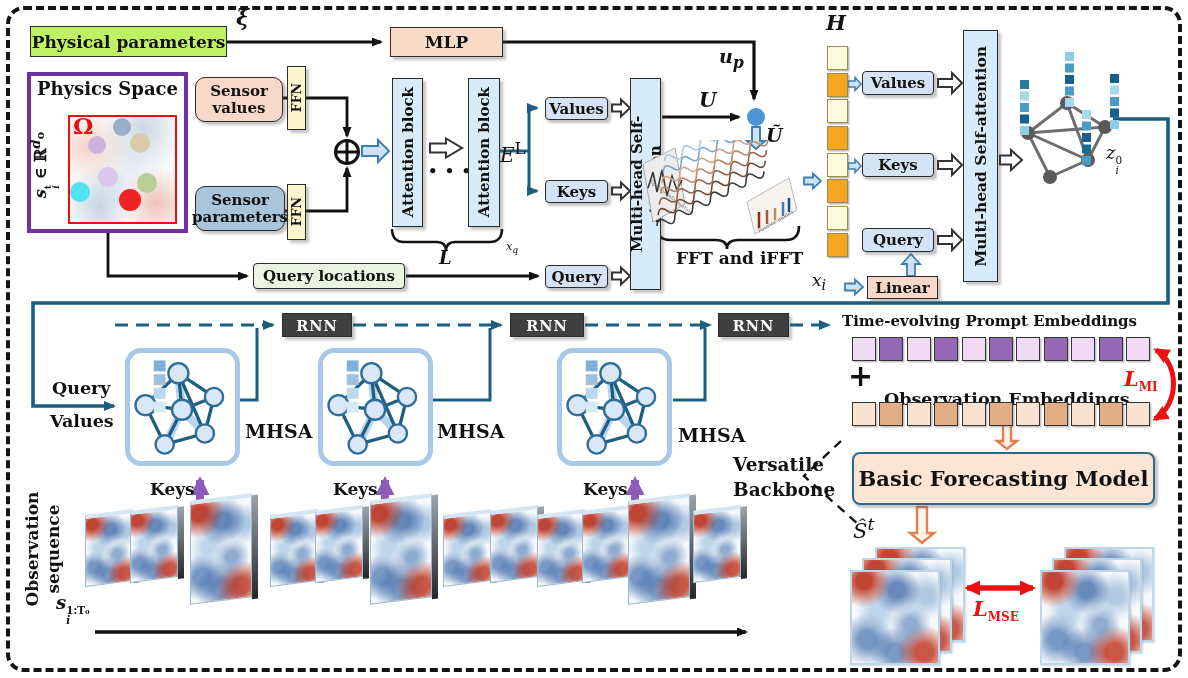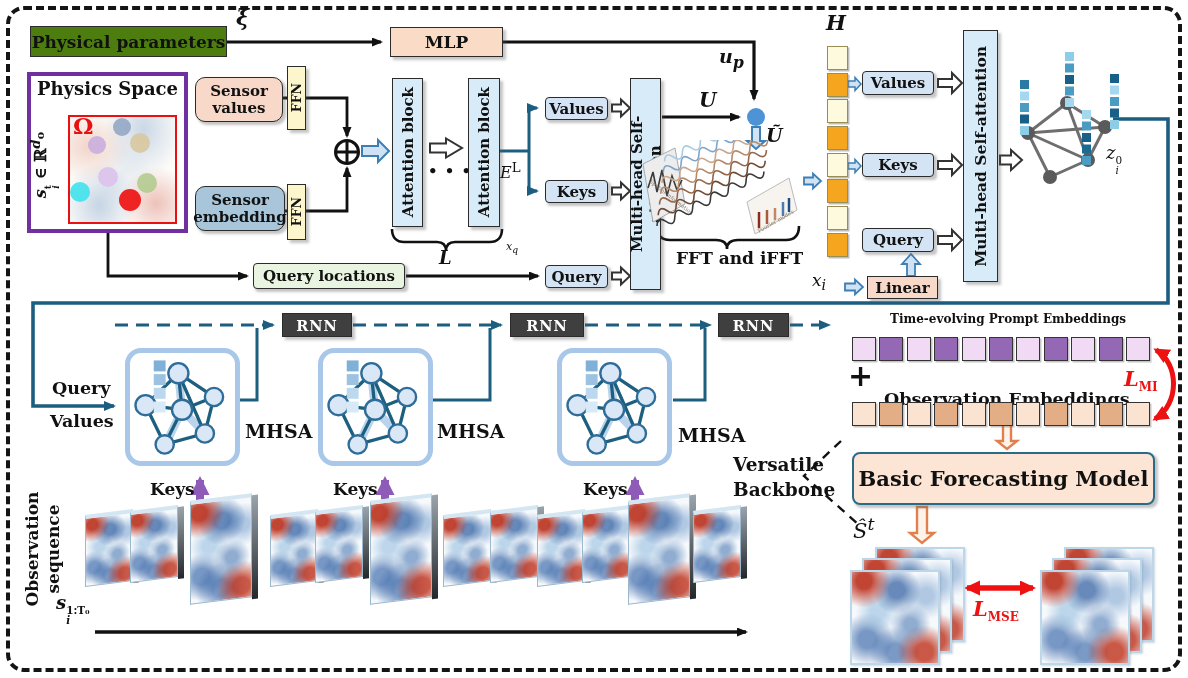--- a/index.html
+++ b/index.html
@@ -5,21 +5,21 @@
   html,body{margin:0;padding:0;background:#fff;}
   #fig{position:relative;width:1188px;height:678px;background:#fff;overflow:hidden;
        font-family:"DejaVu Serif","Liberation Serif",serif;}
   .abs{position:absolute;}
   .outer{position:absolute;inset:6px;border:4.5px dashed #141414;border-radius:18px;z-index:0;}
   #wires{position:absolute;left:0;top:0;width:1188px;height:678px;z-index:1;}
   .box{position:absolute;display:flex;align-items:center;justify-content:center;
        border:1.6px solid #2b2b2b;font-weight:bold;box-sizing:border-box;z-index:2;
        text-align:center;color:#111;}
   .sh{box-shadow:2.5px 2.5px 2.5px rgba(90,90,90,.35);}
-  .blue{background:#4d7c0f;} .ltblue{background:#d7ecf8;} .vkq{background:#d4e4f4;border-radius:4px;}
+  .blue{background:#bef264;} .ltblue{background:#d7ecf8;} .vkq{background:#d4e4f4;border-radius:4px;}
   .peach{background:#fadbc6;} .pink{background:#f8d8c8;} .bgray{background:#a9c5da;}
   .yellow{background:#fdf5cc;} .green{background:#e9f4e1;} .dark{background:#3f3f3f;color:#fff;}
   .r10{border-radius:10px;}
   .vtext{writing-mode:vertical-rl;transform:rotate(180deg);}
   .lbl{position:absolute;z-index:2;white-space:nowrap;color:#111;font-weight:bold;}
   .it{font-style:italic;}
   .ss{display:inline-flex;flex-direction:column;font-size:.58em;line-height:.95;vertical-align:-.45em;font-weight:bold;}
   .sqrow{position:absolute;display:flex;z-index:2;}
   .sqrow span{width:24px;height:24px;border:1.7px solid #333;margin-right:3.4px;box-sizing:border-box;
               box-shadow:1.5px 1.5px 0 rgba(110,110,110,.4);}
@@ -222,39 +222,39 @@
     <span>∈ ℝ</span><sup><i>d</i><sub>o</sub></sup>
   </div>
 
   <div class="box pink sh r10" style="left:195px;top:77px;width:88px;height:45px;font-size:15px;line-height:1.08;padding:0 8px;">
     <span>Sensor values</span>
   </div>
   <div class="box yellow sh" style="left:287px;top:66px;width:19px;height:64px;">
     <span class="vtext" style="font-size:12.5px;">FFN</span>
   </div>
   <div class="box bgray sh r10" style="left:195px;top:186px;width:90px;height:45px;font-size:15px;line-height:1.08;padding:0 6px;">
-    <span>Sensor embedding</span>
+    <span>Sensor parameters</span>
   </div>
   <div class="box yellow sh" style="left:287px;top:184px;width:19px;height:56px;">
     <span class="vtext" style="font-size:12.5px;">FFN</span>
   </div>
 
   <div class="box green sh" style="left:253px;top:263px;width:152px;height:26px;font-size:15px;border-radius:4px;">
     <span>Query locations</span>
   </div>
 
   <div class="box ltblue sh" style="left:392px;top:78px;width:31px;height:149px;">
     <span class="vtext" style="font-size:15px;">Attention block</span>
   </div>
   <div class="lbl" style="left:428px;top:162px;font-size:15px;letter-spacing:1px;">• • •</div>
   <div class="box ltblue sh" style="left:468px;top:78px;width:32px;height:149px;">
     <span class="vtext" style="font-size:15px;">Attention block</span>
   </div>
   <div class="lbl it" style="left:439px;top:247px;font-size:18px;">L</div>
-  <div class="lbl" style="left:500px;top:160px;font-size:16px;font-weight:normal;">
+  <div class="lbl" style="left:500px;top:139px;font-size:20px;font-weight:normal;">
     <i>E</i><sup>L</sup>
   </div>
   <div class="lbl" style="left:506px;top:240px;font-size:11px;font-weight:normal;">
     <i>x</i><sub class="it">q</sub>
   </div>
 
   <div class="box vkq sh" style="left:545px;top:97px;width:63px;height:23px;font-size:15px;">
     <span>Values</span>
     </div>
   <div class="box vkq sh" style="left:545px;top:180px;width:63px;height:23px;font-size:15px;">
@@ -406,21 +406,21 @@
       </svg></div>
 
   <div class="lbl" style="left:245px;top:420px;font-size:19px;">MHSA</div>
   <div class="lbl" style="left:437px;top:420px;font-size:19px;">MHSA</div>
   <div class="lbl" style="left:678px;top:424px;font-size:19px;">MHSA</div>
 
   <div class="lbl" style="left:150px;top:479px;font-size:17px;">Keys</div>
   <div class="lbl" style="left:333px;top:479px;font-size:17px;">Keys</div>
   <div class="lbl" style="left:583px;top:479px;font-size:17px;">Keys</div>
 
-  <div class="lbl" style="left:842px;top:312px;font-size:12px;margin-left:48px;">Time-evolving Prompt Embeddings</div>
+  <div class="lbl" style="left:842px;top:312px;font-size:15px;">Time-evolving Prompt Embeddings</div>
   <div class="sqrow" id="prow" style="left:852px;top:337px;">
     <span></span>
       <span></span>
       <span></span>
       <span></span>
       <span></span>
       <span></span>
       <span></span>
       <span></span>
       <span></span>

